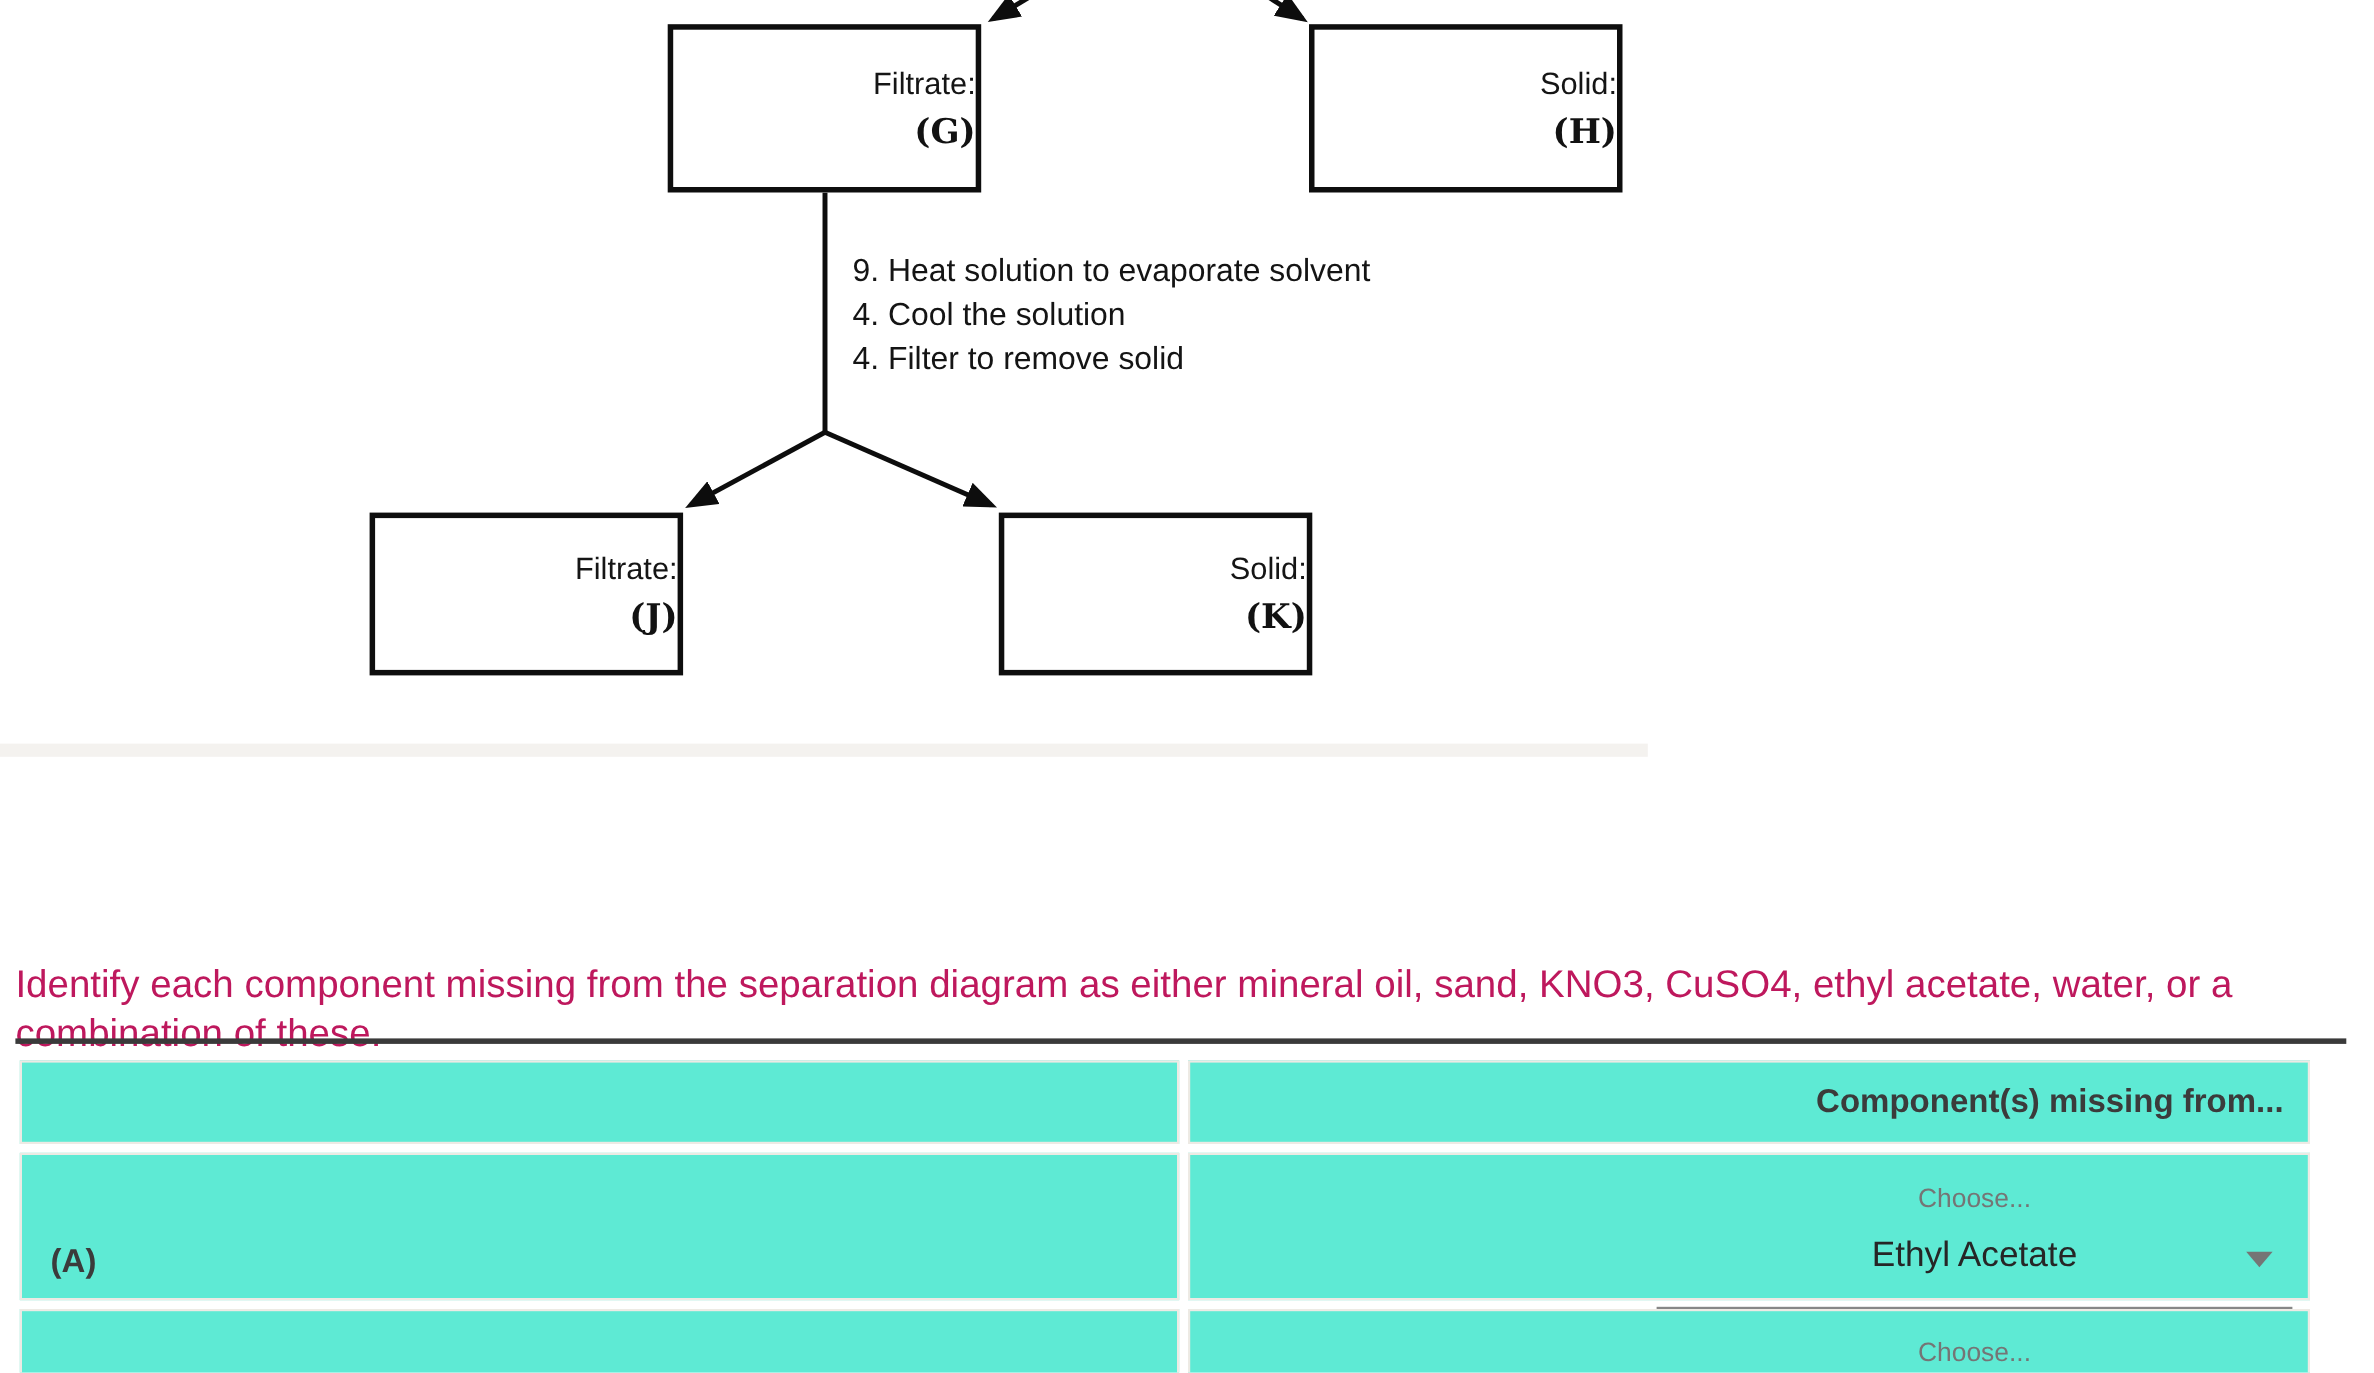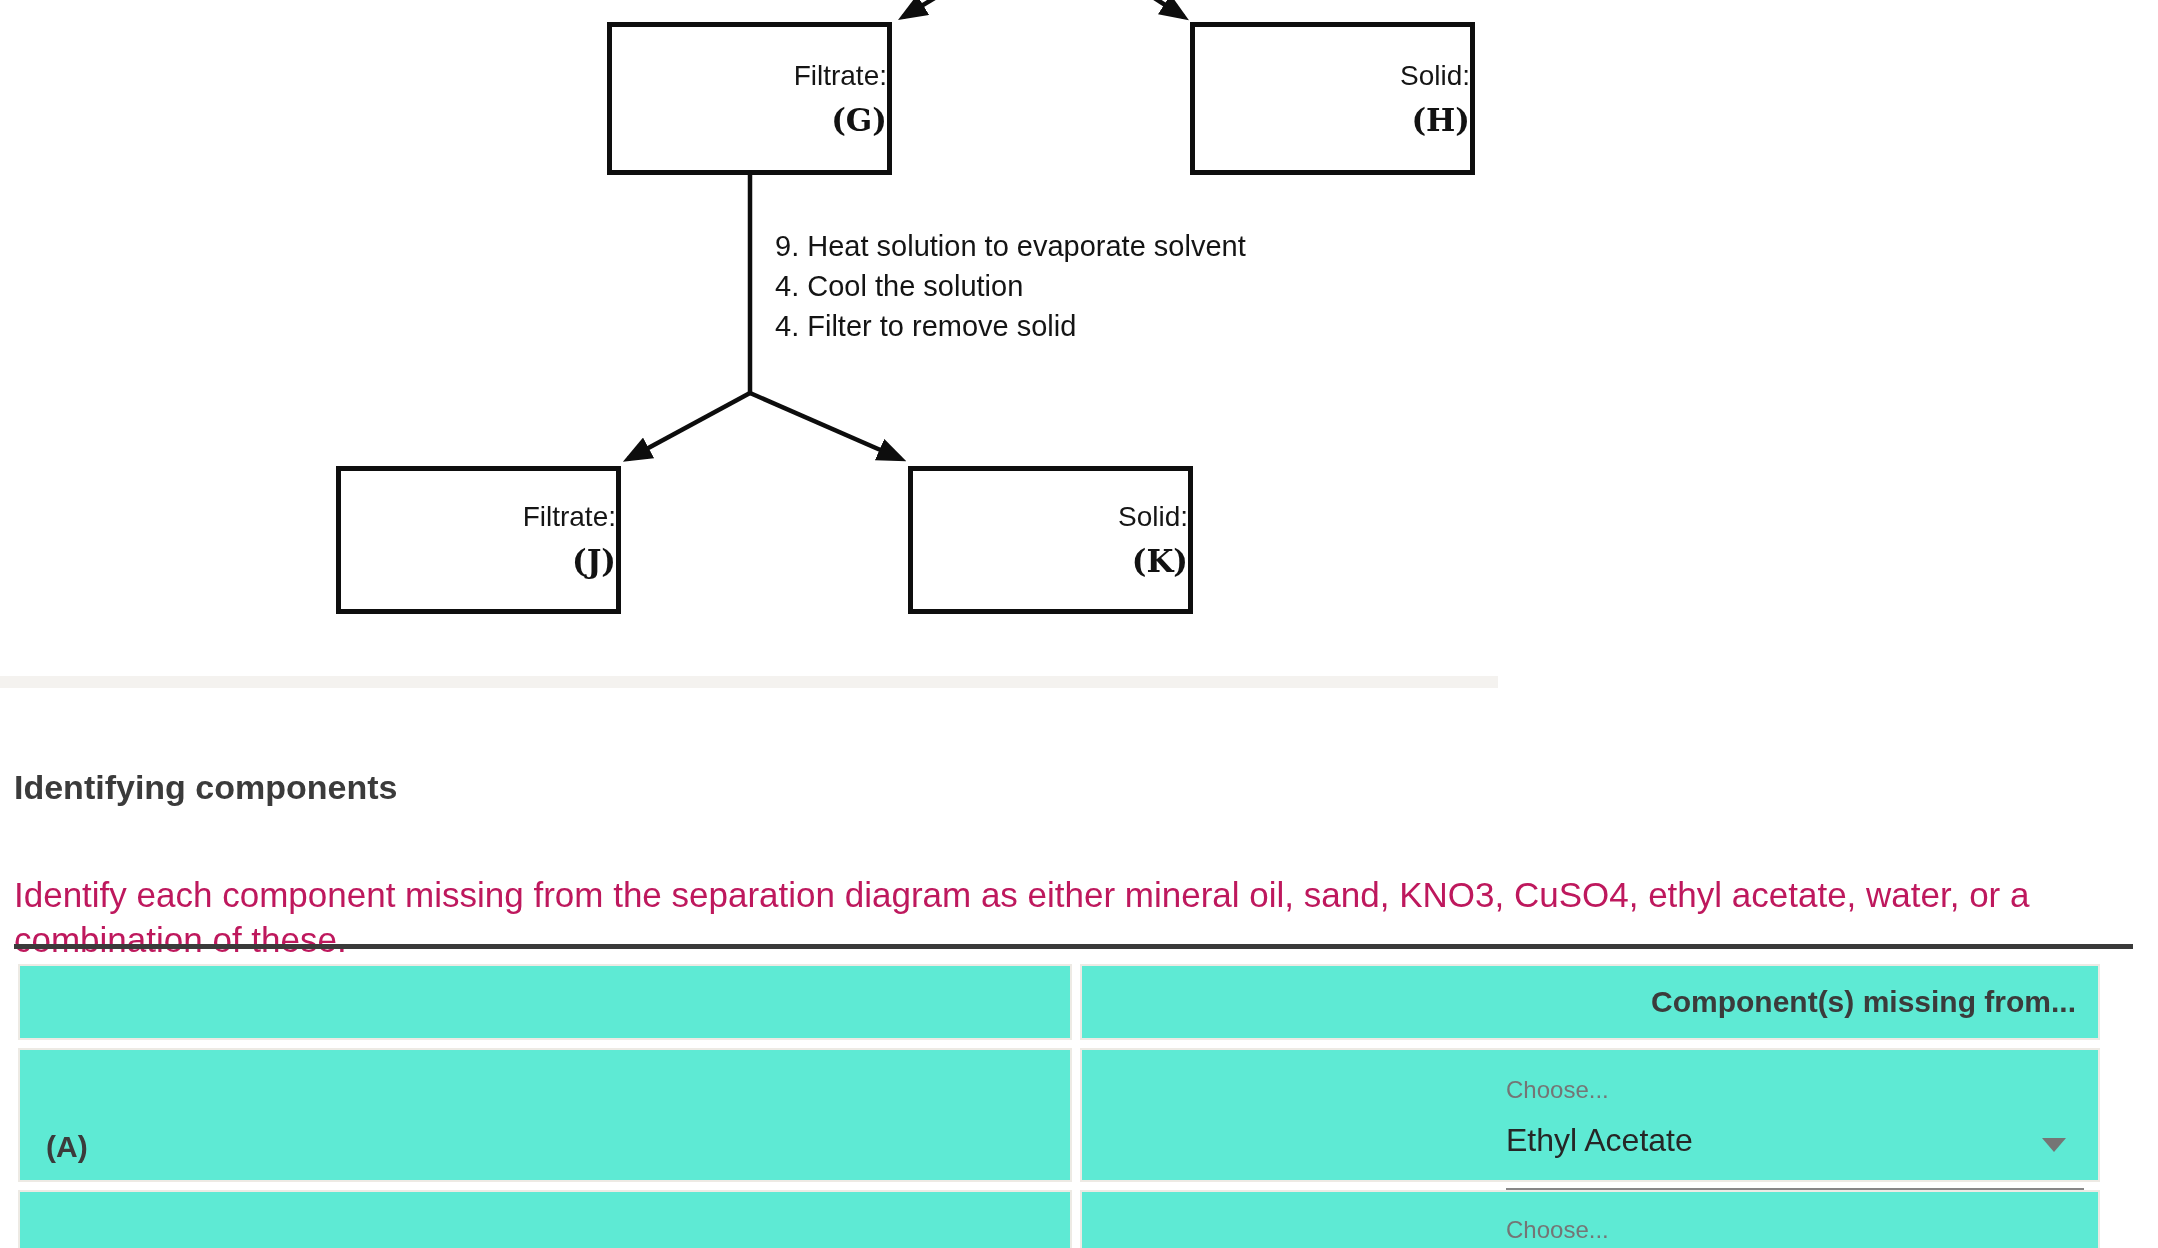--- a/index.html
+++ b/index.html
@@ -37,21 +37,21 @@
   .cell{position:absolute; box-sizing:border-box; background:#5eead4; border:2px solid #edeae4;}
   #th-left {left:18px;  top:964px;  width:1054px; height:76px;}
   #th-right{left:1080px; top:964px; width:1020px; height:76px;
             display:flex; align-items:center; justify-content:flex-end; padding-right:22px;
             font-weight:bold; font-size:30px; color:#3b3b3b;}
   #a-left  {left:18px;  top:1048px; width:1054px; height:134px;}
   #a-right {left:1080px; top:1048px; width:1020px; height:134px;}
   #b-left  {left:18px;  top:1190px; width:1054px; height:120px;}
   #b-right {left:1080px; top:1190px; width:1020px; height:120px;}
   #row-a-label{position:absolute; left:26px; bottom:16px; font-weight:bold; font-size:30px; color:#3b3b3b;}
-  .dropdown{position:absolute; right:14px; top:26px; width:578px; cursor:pointer;}
+  .dropdown{position:absolute; right:14px; top:26px; width:578px; cursor:pointer;text-align:center;}
   .dropdown .dd-label{font-size:24px; color:#757575; margin-bottom:18px;}
   .dropdown .dd-valuerow{position:relative; border-bottom:3px solid #878787; padding-bottom:28px; min-height:38px;}
   .dropdown .dd-value{font-size:32px; color:#262626;}
   .dd-caret{position:absolute; right:18px; top:16px; width:0; height:0;
             border-left:12px solid transparent; border-right:12px solid transparent;
             border-top:14px solid #757575;}
   #dropdown-b{top:24px;}
 </style>
 </head>
 <body>
@@ -89,21 +89,20 @@
   </div>
 
   <div id="steps">
     <div>9. Heat solution to evaporate solvent</div>
     <div>4. Cool the solution</div>
     <div>4. Filter to remove solid</div>
   </div>
 
   <div id="img-edge"></div>
 
-  <h2 id="section-heading">Identifying components</h2>
 
 
   <div id="instructions">Identify each component missing from the separation diagram as either mineral oil, sand, KNO3, CuSO4, ethyl acetate, water, or a combination of these.</div>
 
   <div id="question-rule"></div>
 
   <div class="cell" id="th-left"></div>
   <div class="cell" id="th-right">
     <span>Component(s) missing from...</span>
   </div>

